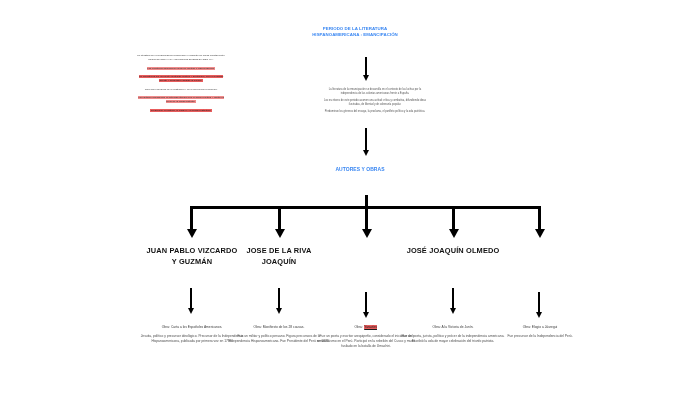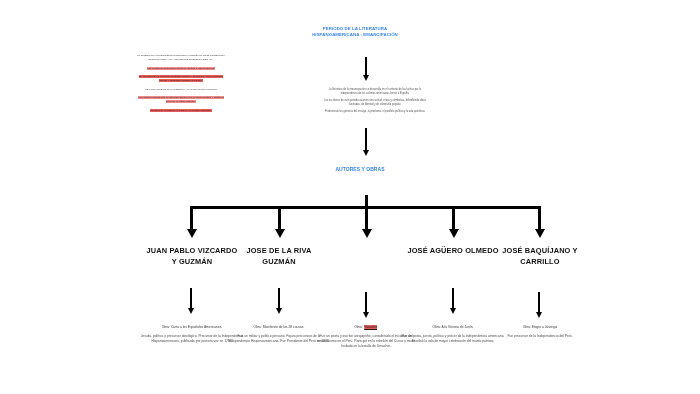--- a/index.html
+++ b/index.html
@@ -154,55 +154,52 @@
   <div class="v-arrow thin" style="left:184px;top:288px;width:14px;height:26px;">
     <div class="shaft" style="width:2px;height:20px;"></div>
     <div class="head"></div>
   </div>
   <div class="author-desc" style="left:140px;">
     <span class="obra">Obra: Carta a los Españoles Americanos.</span>
     <span>Jesuita, político y precursor ideológico. Precursor de la Independencia Hispanoamericana, publicada por primera vez en 1799.</span>
   </div>
 
   <div class="author-col" style="left:231px;">
-    <div class="author-name">JOSE DE LA RIVA GUZMÁN</div>
+    <div class="author-name">JOSE DE LA RIVA JOAQUÍN</div>
   </div>
   <div class="v-arrow thin" style="left:272px;top:288px;width:14px;height:26px;">
     <div class="shaft" style="width:2px;height:20px;"></div>
     <div class="head"></div>
   </div>
   <div class="author-desc" style="left:227px;">
     <span class="obra">Obra: Manifiesto de los 28 causas.</span>
     <span>Fue un militar y político peruano. Figura precursora de la Independencia Hispanoamericana. Fue Presidente del Perú en 1823.</span>
   </div>
 
   <div class="v-arrow thin" style="left:359px;top:292px;width:14px;height:26px;">
     <div class="shaft" style="width:2px;height:20px;"></div>
     <div class="head"></div>
   </div>
   <div class="author-desc" style="left:314px;">
     <span class="obra">Obra: <span class="hl-strong u">Yaravíes</span></span>
     <span>Fue un poeta y escritor arequipeño, considerado el iniciador del romanticismo en el Perú. Participó en la rebelión del Cusco y murió fusilado en la batalla de Umachiri.</span>
   </div>
 
   <div class="author-col" style="left:405px;">
-    <div class="author-name">JOSÉ AGÜERO OLMEDO</div>
+    <div class="author-name">JOSÉ JOAQUÍN OLMEDO</div>
   </div>
   <div class="v-arrow thin" style="left:446px;top:288px;width:14px;height:26px;">
     <div class="shaft" style="width:2px;height:20px;"></div>
     <div class="head"></div>
   </div>
   <div class="author-desc" style="left:401px;">
     <span class="obra">Obra: A la Victoria de Junín.</span>
     <span>Fue un poeta, jurista, político y prócer de la independencia americana. Escribió la oda de mayor celebración del triunfo patriota.</span>
   </div>
 
-  <div class="author-col" style="left:492px;">
-    <div class="author-name">JOSÉ BAQUÍJANO Y CARRILLO</div>
-  </div>
   <div class="v-arrow thin" style="left:532px;top:292px;width:14px;height:26px;">
     <div class="shaft" style="width:2px;height:20px;"></div>
     <div class="head"></div>
   </div>
   <div class="author-desc" style="left:488px;">
     <span class="obra">Obra: Elogio a Jáuregui</span>
     <span>Fue precursor de la Independencia del Perú.</span>
   </div>
 
 </div>

